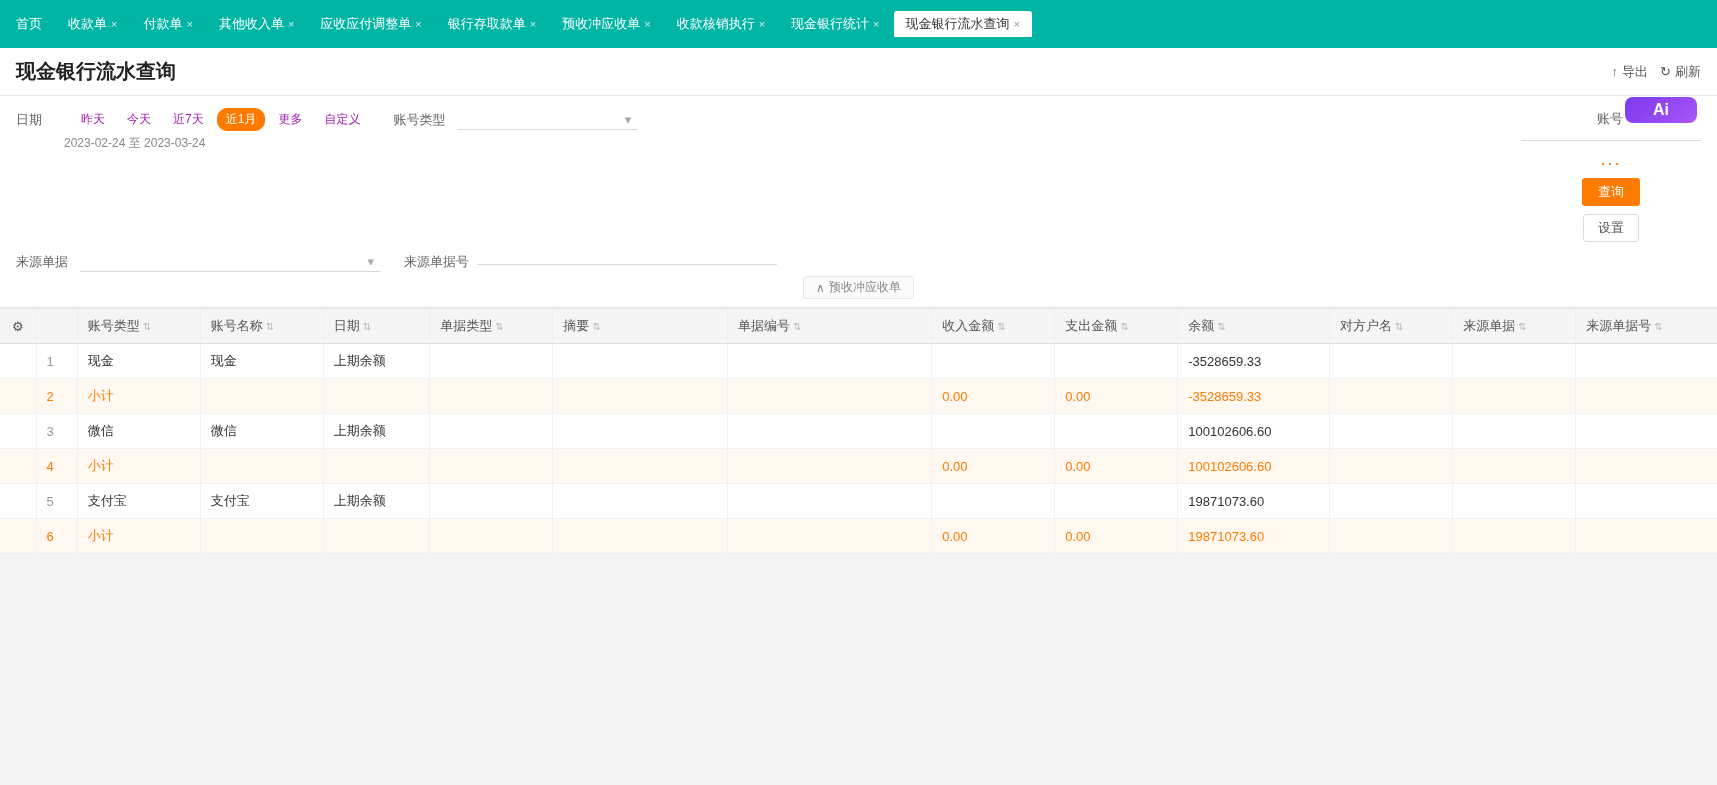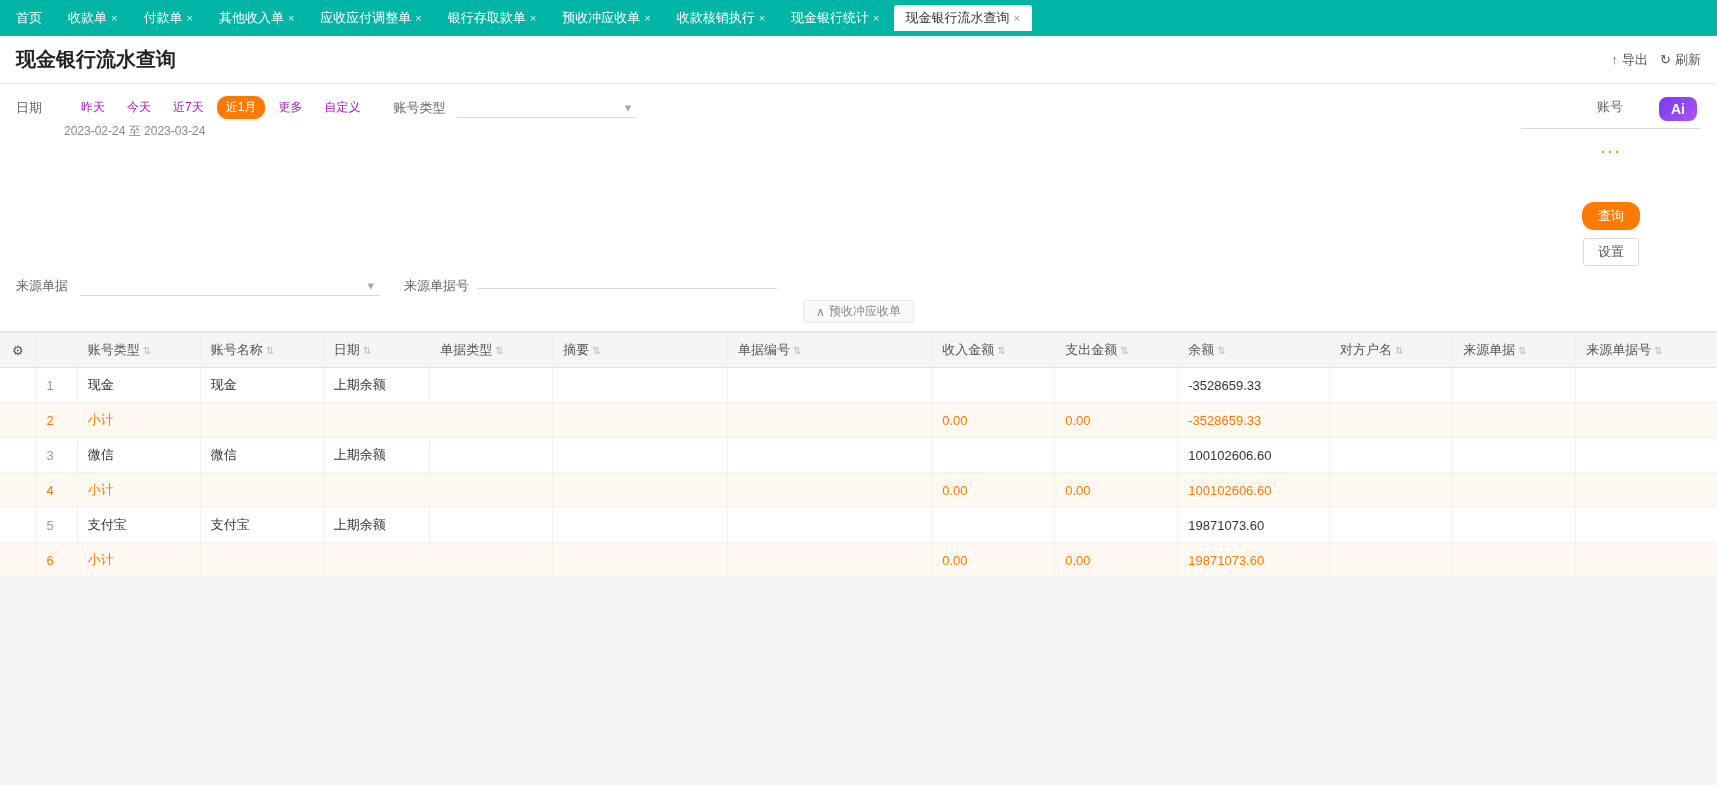--- a/index.html
+++ b/index.html
@@ -3,21 +3,21 @@
   <meta charset="utf-8">
   <style>
     * { box-sizing: border-box; margin: 0; padding: 0; font-family: 'Microsoft YaHei', Arial, sans-serif; }
     body { background: #f5f5f5; font-size: 13px; color: #333; }
 
     
     .top-nav {
       background: #00b5a3;
       display: flex;
       align-items: center;
-      height: 36px;
+      height: 48px;
       padding: 0 4px;
       gap: 2px;
     }
     .nav-item {
       color: #fff;
       padding: 4px 12px;
       cursor: pointer;
       border-radius: 3px 3px 0 0;
       font-size: 13px;
       white-space: nowrap;
@@ -110,25 +110,24 @@
       min-width: 200px;
       cursor: pointer;
       gap: 4px;
       color: #999;
     }
     .filter-select .chevron { color: #aaa; margin-left: auto; }
     .btn-query {
       background: #ff7a00;
       color: #fff;
       border: none;
-      border-radius: 12px;
+      border-radius: 3px;
       padding: 5px 16px;
       cursor: pointer;
       font-size: 13px;
-      margin-top: 36px;
     }
     .btn-settings {
       background: #fff;
       color: #555;
       border: 1px solid #d9d9d9;
       border-radius: 3px;
       padding: 4px 14px;
       cursor: pointer;
       font-size: 13px;
     }
@@ -201,22 +200,22 @@
     .gear-col { width: 36px; text-align: center; }
 
     
     .ai-badge {
       position: fixed;
       top: 97px;
       right: 20px;
       background: linear-gradient(135deg, #7c3aed, #a855f7);
       color: #fff;
       border-radius: 8px;
-      padding: 4px 12px;
-      font-size: 14px;
+      padding: 4px 28px;
+      font-size: 16px;
       font-weight: bold;
       cursor: pointer;
       z-index: 100;
     }
   </style>
 </head>
 <body>
 
 <nav class="top-nav">
   <div class="nav-item">

